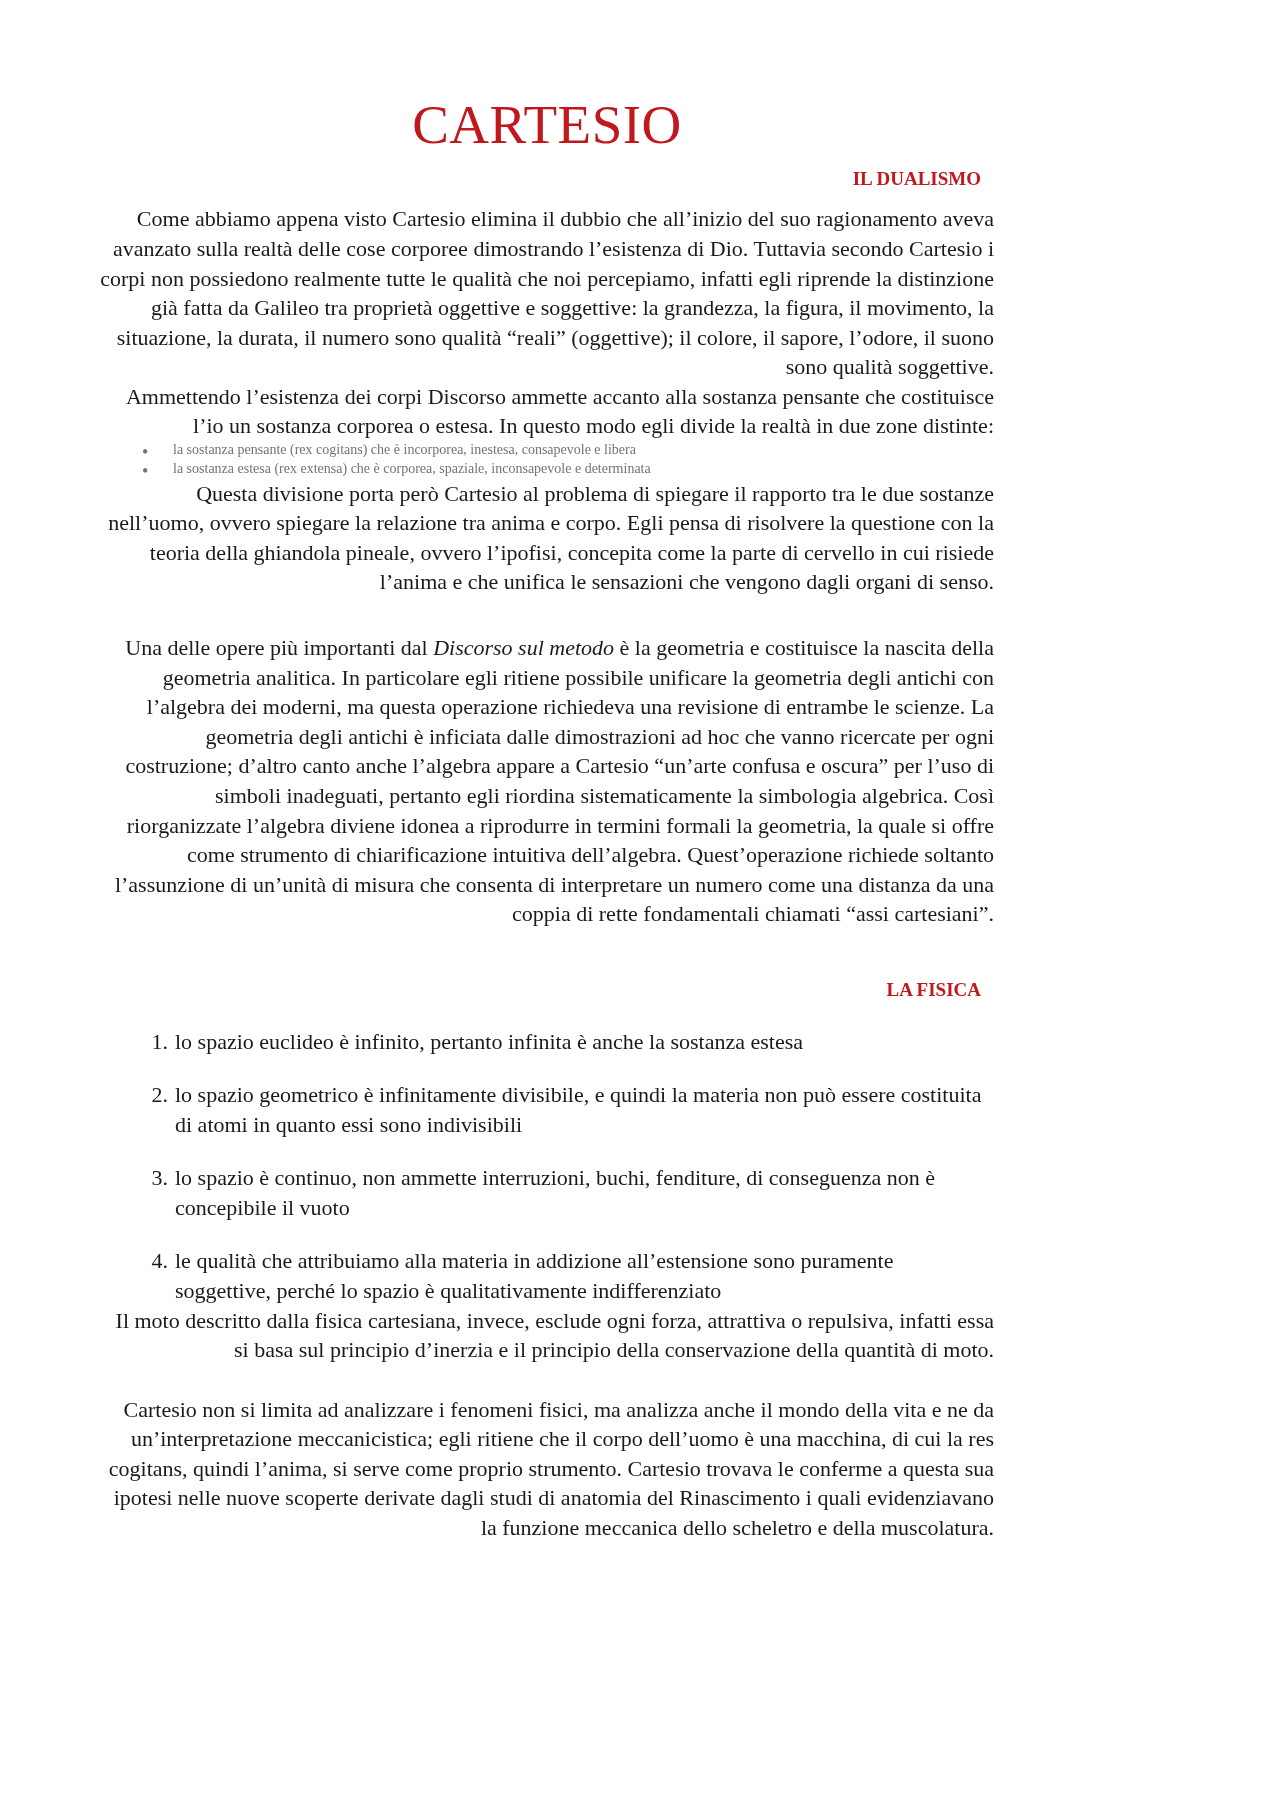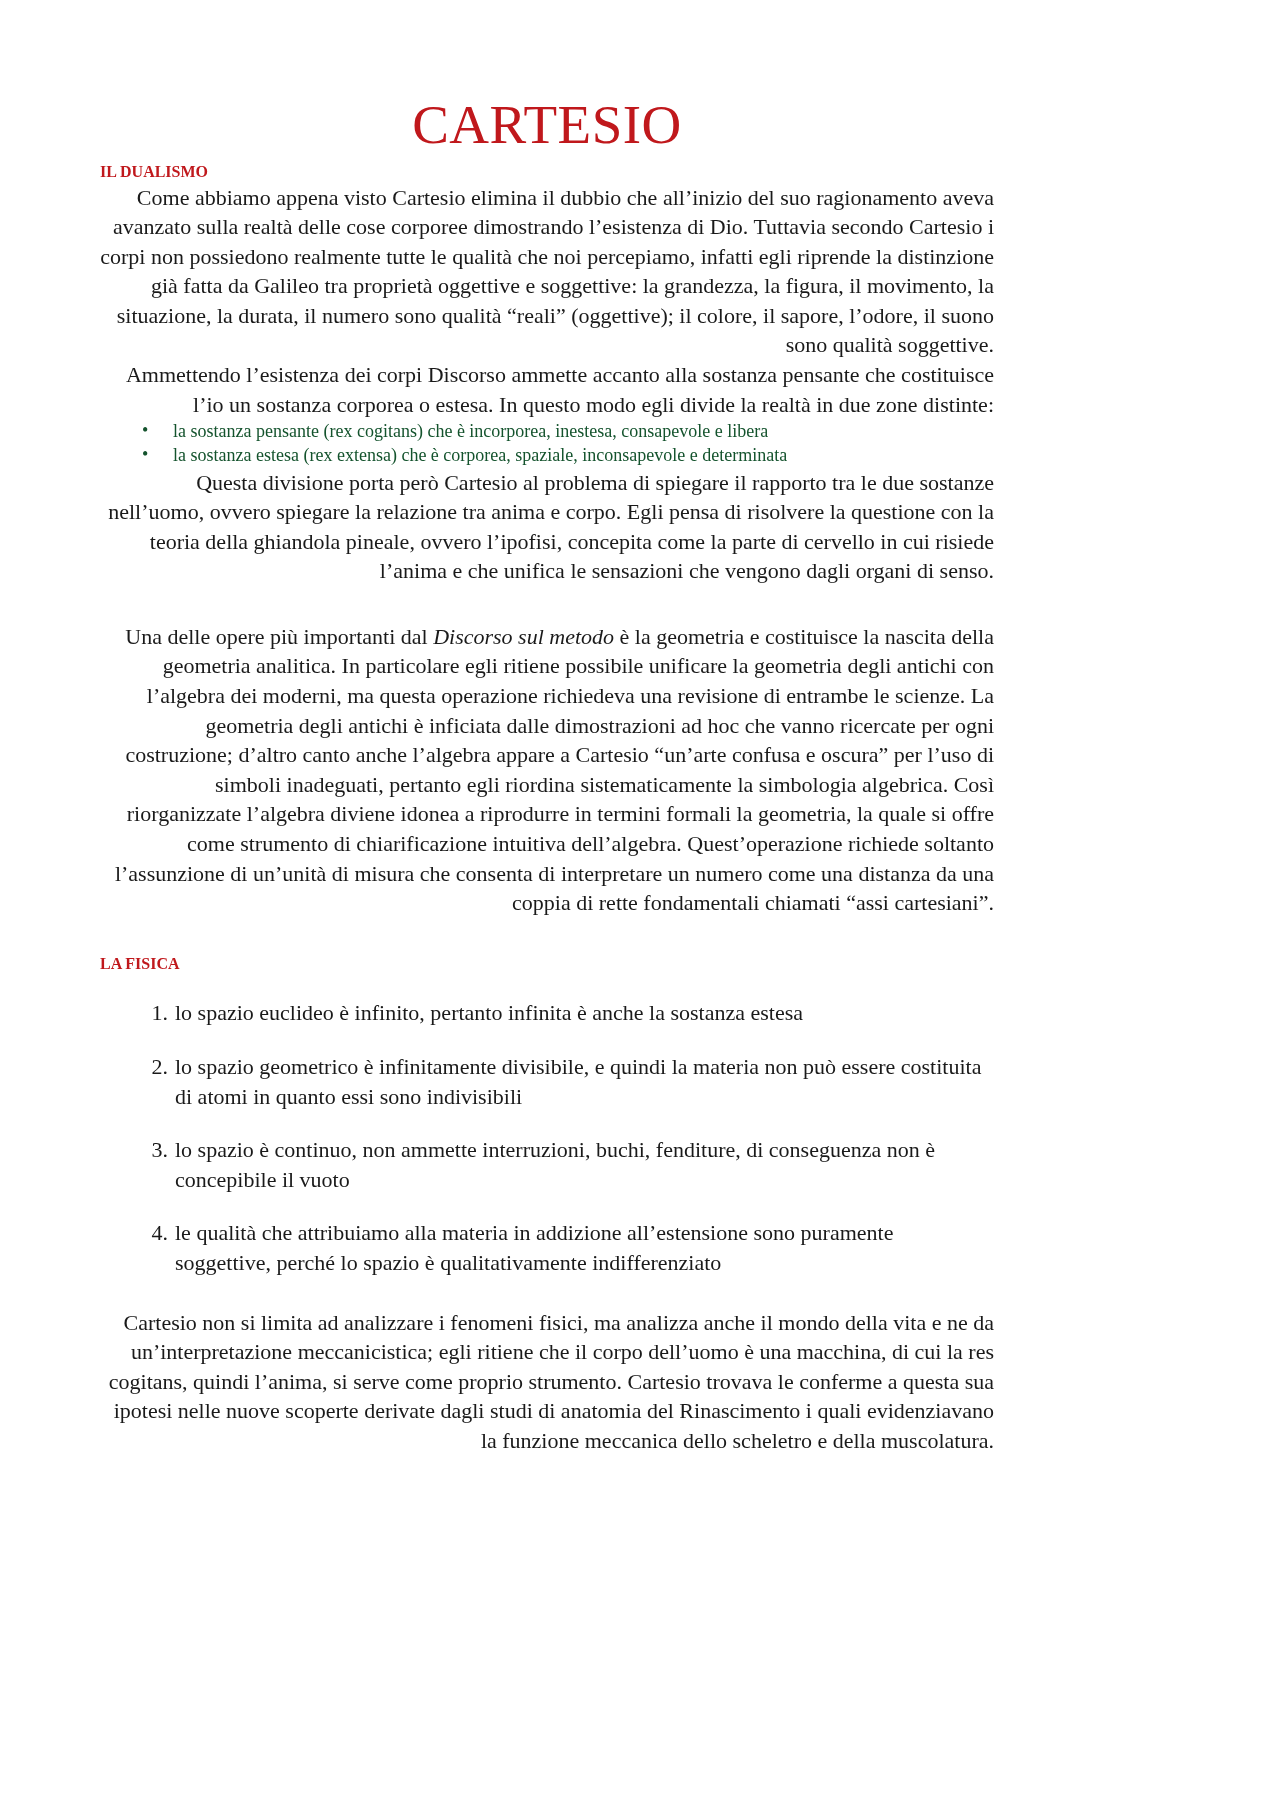--- a/index.html
+++ b/index.html
@@ -30,46 +30,47 @@
     line-height: 1.05;
     margin: 0 0 8px 0;
     letter-spacing: 0.5px;
   }
   .section {
     margin: 0;
   }
   .section-heading {
     color: #c0181c;
     font-weight: bold;
-    font-size: 16px;
+    font-size: 19px;
     line-height: 1.30;
-    margin: 0;
+    margin: 13px;
     padding: 0;
+    text-align: right;
   }
   .para {
     font-size: 22px;
     line-height: 1.345;
     margin: 0;
     text-align: right;
     color: #1a1a1a;
   }
   .para .ital {
     font-style: italic;
   }
   ul.bullets {
     list-style: none;
     margin: 0;
     padding: 0;
   }
   ul.bullets > li {
-    font-size: 18px;
+    font-size: 14px;
     line-height: 1.345;
     position: relative;
     padding-left: 73px;
-    color: #14532d;
+    color: #737373;
   }
   ul.bullets > li::before {
     content: "\2022";
     position: absolute;
     left: 42px;
     top: -1px;
     font-size: 18px;
   }
   ol.numbers {
     list-style: none;
@@ -124,17 +125,18 @@
   <div class="gap-lg"></div>
 
   <div class="section">
     <h2 class="section-heading">LA FISICA</h2>
     <ol class="numbers">
       <li>lo spazio euclideo è infinito, pertanto infinita è anche la sostanza estesa</li>
       <li>lo spazio geometrico è infinitamente divisibile, e quindi la materia non può essere costituita di atomi in quanto essi sono indivisibili</li>
       <li>lo spazio è continuo, non ammette interruzioni, buchi, fenditure, di conseguenza non è concepibile il vuoto</li>
       <li>le qualità che attribuiamo alla materia in addizione all’estensione sono puramente soggettive, perché lo spazio è qualitativamente indifferenziato</li>
     </ol>
+    <p class="para">Il moto descritto dalla fisica cartesiana, invece, esclude ogni forza, attrattiva o repulsiva, infatti essa si basa sul principio d’inerzia e il principio della conservazione della quantità di moto.</p>
     <div class="gap-md"></div>
     <p class="para">Cartesio non si limita ad analizzare i fenomeni fisici, ma analizza anche il mondo della vita e ne da un’interpretazione meccanicistica; egli ritiene che il corpo dell’uomo è una macchina, di cui la res cogitans, quindi l’anima, si serve come proprio strumento. Cartesio trovava le conferme a questa sua ipotesi nelle nuove scoperte derivate dagli studi di anatomia del Rinascimento i quali evidenziavano la funzione meccanica dello scheletro e della muscolatura.</p>
   </div>
 
 </div>
 
 </body></html>

